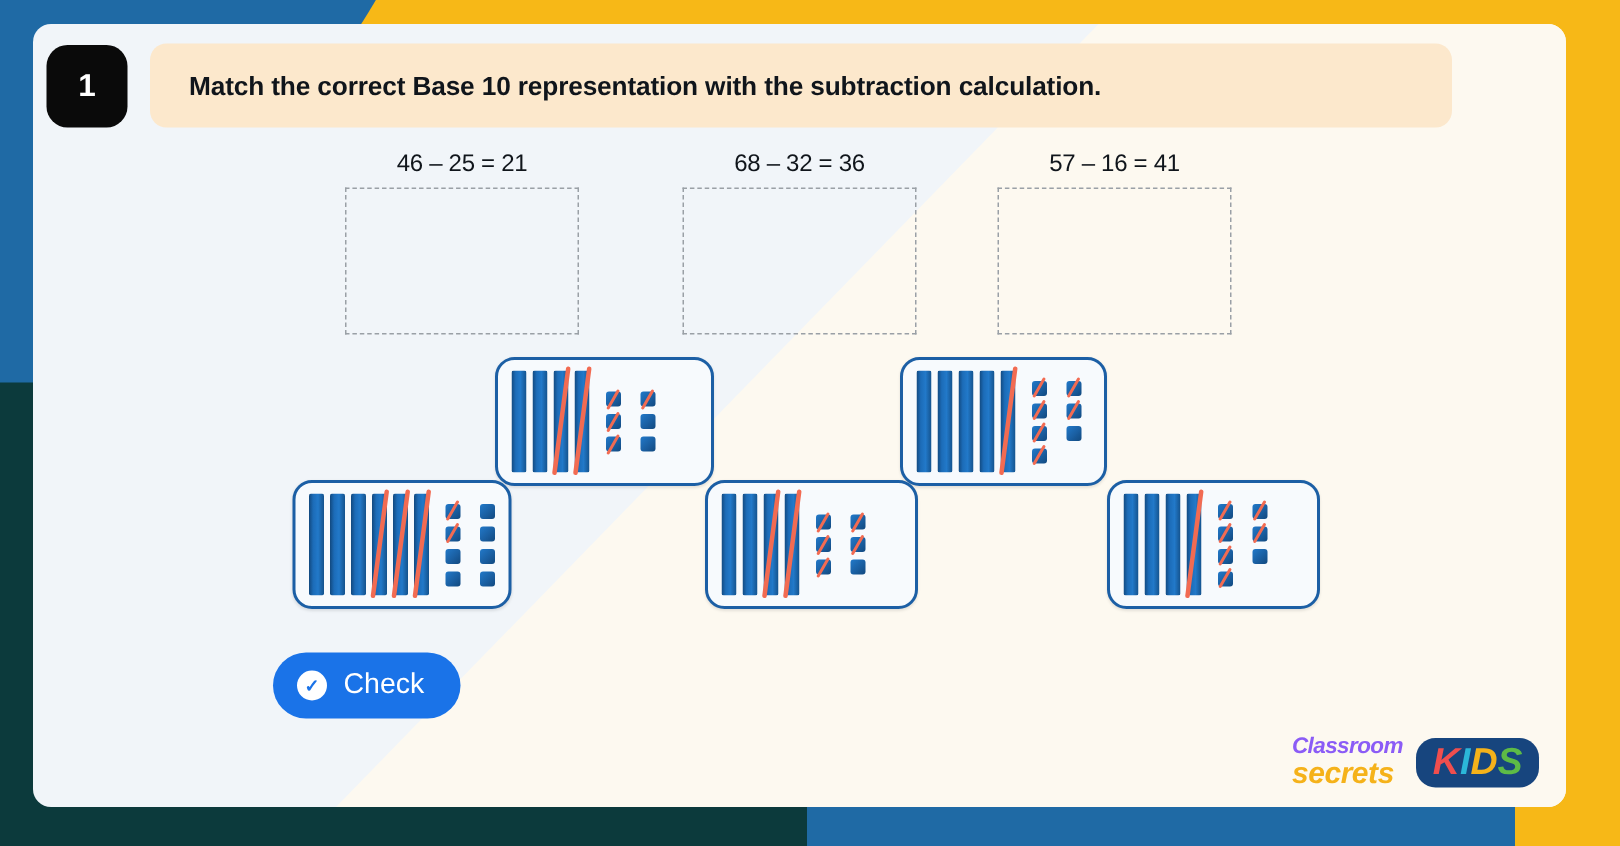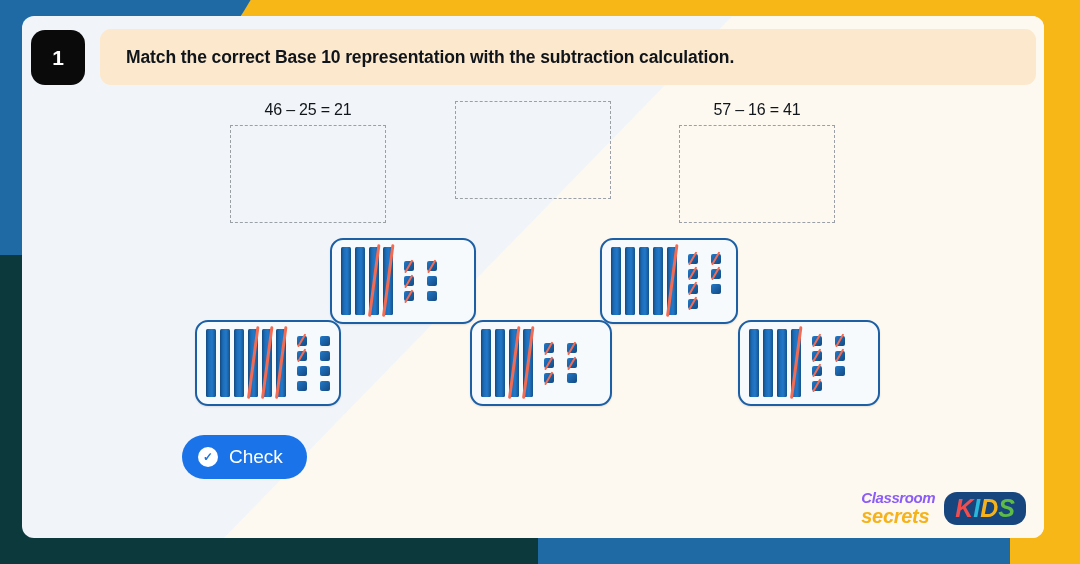--- a/index.html
+++ b/index.html
@@ -49,21 +49,21 @@
   .card-inner{ position:relative; z-index:2; width:100%; height:100%; }
 
   
   .qnum{
     position:absolute; left:9px; top:14px; width:54px; height:55px;
     background:#0A0A0A; border-radius:14px;
     color:#fff; font-size:21px; font-weight:700;
     display:flex; align-items:center; justify-content:center;
   }
   .qbanner{
-    position:absolute; left:78px; top:13px; width:936px; height:56px;
+    position:absolute; left:78px; top:13px; width:868px; height:56px;
     background:#FCE8CC; border-radius:11px;
     display:flex; align-items:center; padding-left:26px;
   }
   .qbanner span{
     font-size:17.5px; font-weight:700; color:#10151B; letter-spacing:-.1px;
   }
 
   
   .zones{
     position:absolute; left:0; top:85px; width:100%; height:150px;
@@ -72,21 +72,21 @@
   .zone .eq{
     text-align:center; font-size:16px; font-weight:400; color:#10151B;
     margin-bottom:6px; letter-spacing:-.2px;
   }
   .zone .slot{
     width:156px; height:98px; margin:0 auto;
     border:1.6px dashed #9AA0A6; background:transparent;
   }
   .zone.z0{ left:206px; }
   .zone.z1{ left:431px; }
-  .zone.z2{ left:655px; }
+  .zone.z2{ left:641px; }
 
   
   .b10{
     position:absolute;
     border:2.4px solid #1C5FA5; border-radius:13px;
     background:#F7FAFD;
     display:flex; align-items:center;
     padding:7px 9px;
     box-shadow:0 1px 2px rgba(0,0,0,.10);
   }
@@ -180,20 +180,21 @@
     <div class="qbanner">
       <span>Match the correct Base 10 representation with the subtraction calculation.</span>
     </div>
 
     <div class="zones">
       <div class="zone z0">
         <div class="eq">46 – 25 = 21</div>
         <div class="slot"></div>
       </div>
       <div class="zone z1">
+        <div class="eq">68 – 32 = 36</div>
         <div class="slot"></div>
       </div>
       <div class="zone z2">
         <div class="eq">57 – 16 = 41</div>
         <div class="slot"></div>
       </div>
     </div>
 
     <div id="b10-layer">
         <div class="b10" style="left: 308px; top: 222px; width: 146px; height: 86px;">

